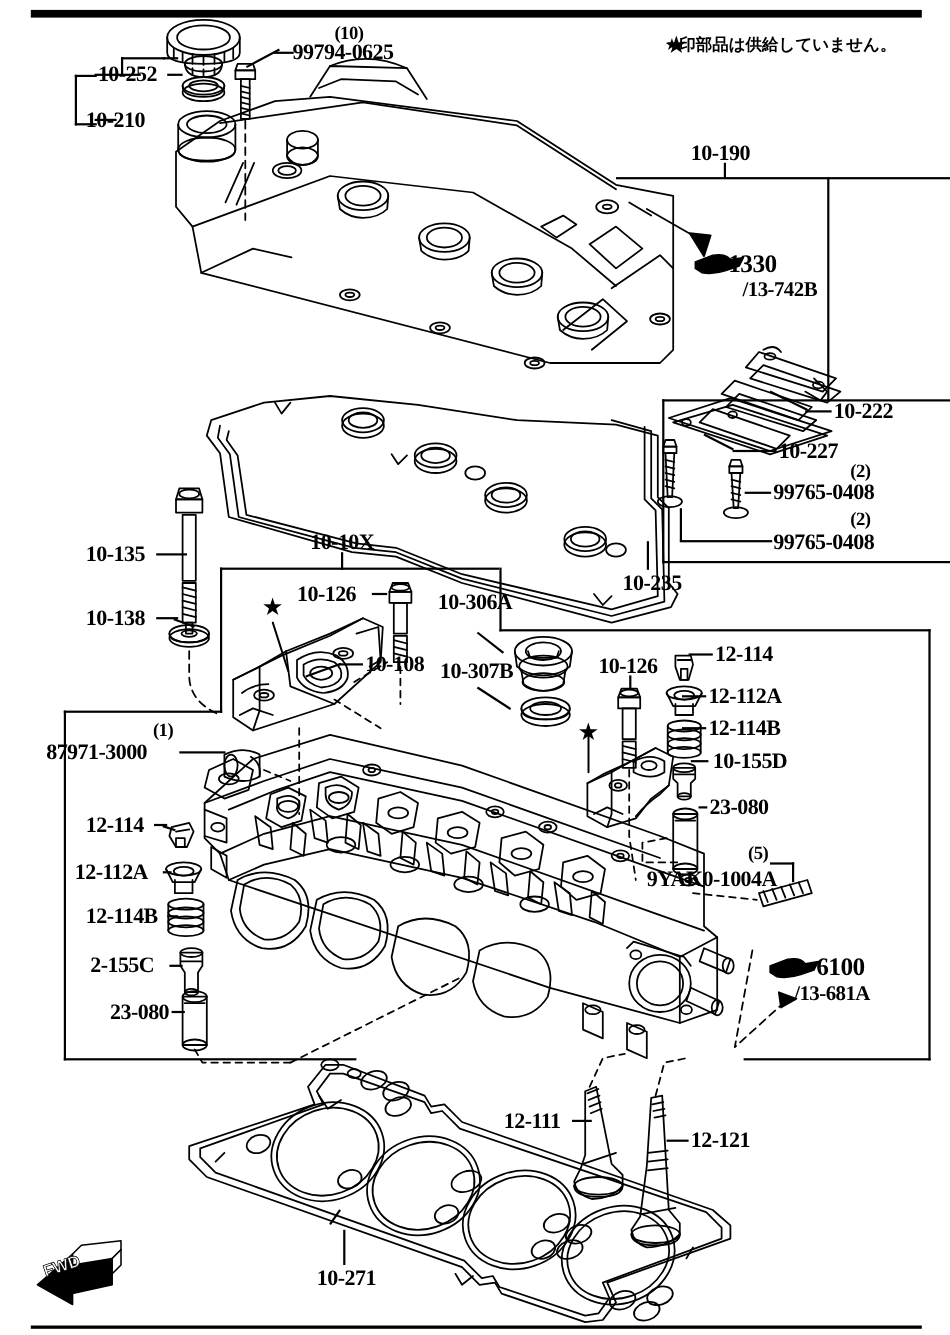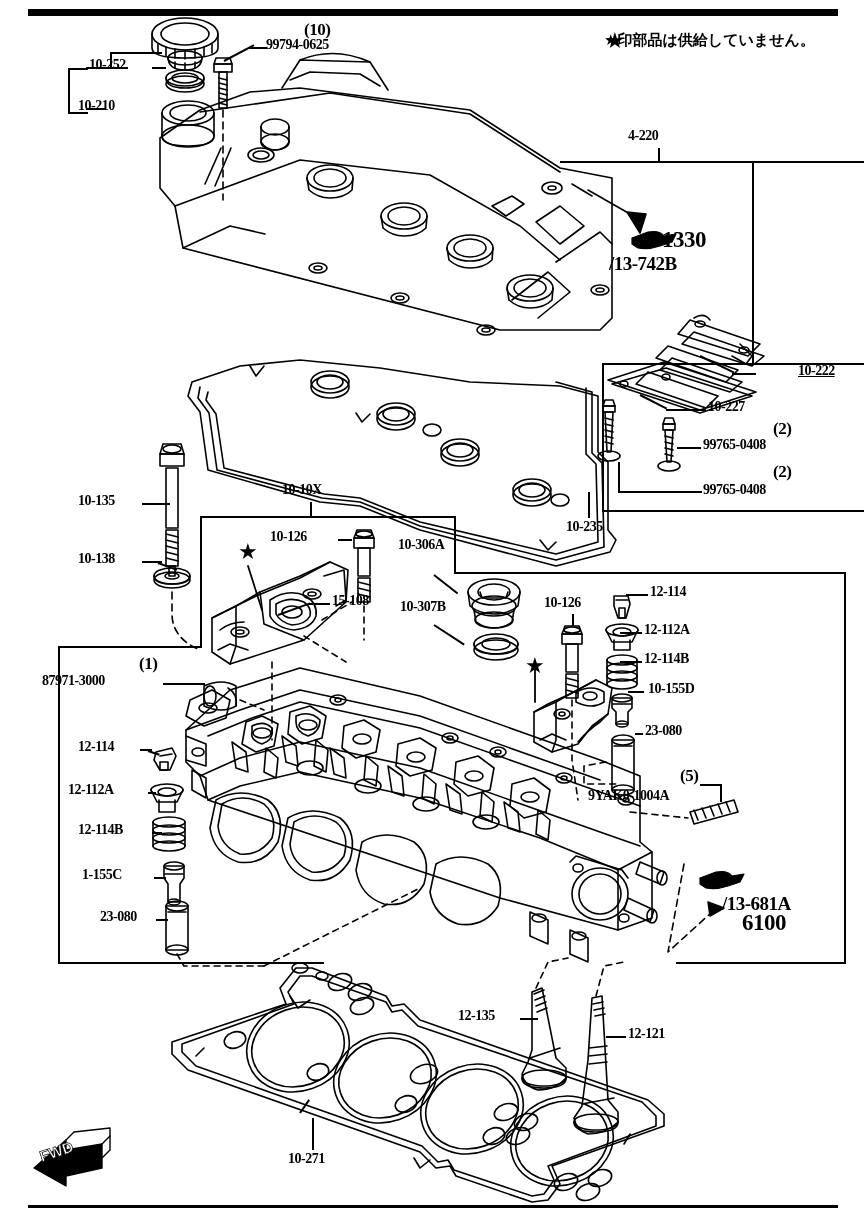--- a/index.html
+++ b/index.html
@@ -25,21 +25,21 @@
     position: absolute;
     left: 28px; top: 1205px;
     width: 810px; height: 3px;
     background: #000;
   }
 
   
   .lbl {
     position: absolute;
     font-family: "Liberation Serif", serif;
-    font-size: 14px;
+    font-size: 20px;
     font-weight: 700;
     color: #000;
     white-space: nowrap;
     letter-spacing: -0.5px;
     line-height: 1;
   }
   .lbl.big { font-size: 23px; }
   .lbl.qty { font-size: 17px; font-weight: 700; }
   .lbl.jp {
     font-family: "DejaVu Sans", sans-serif;
@@ -638,29 +638,29 @@
   <div class="lbl" style="left:78px; top:99px;">10-210</div>
 
   <div class="lbl qty" style="left:304px; top:21px;">(10)</div>
   <div class="lbl" style="left:266px; top:38px;">99794-0625</div>
   <div class="ln h" style="left:249px; top:47px; width:18px;"></div>
   <div class="ln" style="left:224px; top:60px; width:34px; height:2px; transform:rotate(-28deg); transform-origin:left center;"></div>
 
   <div class="lbl jp" style="left:604px; top:33px;">★印部品は供給していません。</div>
   <div class="star" style="left:605px; top:30px;">★</div>
 
-  <div class="lbl" style="left:628px; top:129px;">4-220</div>
+  <div class="lbl" style="left:628px; top:129px;">10-190</div>
   <div class="ln v" style="left:658px; top:148px; height:14px;"></div>
   <div class="ln h" style="left:560px; top:161px; width:304px;"></div>
   <div class="ln v" style="left:752px; top:161px; height:203px;"></div>
 
   <div class="lbl big" style="left:662px; top:228px;">1330</div>
-  <div class="lbl sub" style="left:609px; top:254px;">/13-742B</div>
-
-  <div class="lbl" style="left:798px; top:364px;text-decoration:underline;">10-222</div>
+  <div class="lbl sub" style="left:675px; top:254px;">/13-742B</div>
+
+  <div class="lbl" style="left:758px; top:364px;">10-222</div>
   <div class="ln h" style="left:732px; top:373px; width:24px;"></div>
   <div class="ln" style="left:700px; top:355px; width:38px; height:2px; transform:rotate(26deg); transform-origin:left center;"></div>
 
   <div class="lbl" style="left:708px; top:400px;">10-227</div>
   <div class="ln h" style="left:666px; top:409px; width:40px;"></div>
   <div class="ln" style="left:640px; top:394px; width:30px; height:2px; transform:rotate(27deg); transform-origin:left center;"></div>
 
   <div class="lbl qty" style="left:773px; top:420px;">(2)</div>
   <div class="lbl" style="left:703px; top:438px;">99765-0408</div>
   <div class="ln h" style="left:677px; top:447px; width:24px;"></div>
@@ -696,21 +696,21 @@
   <div class="ln v" style="left:844px; top:572px; height:392px;"></div>
   <div class="ln h" style="left:676px; top:962px; width:170px;"></div>
   <div class="ln v" style="left:676px; top:962px; height:0px;"></div>
   <div class="ln h" style="left:324px; top:962px; width:0px;"></div>
 
   <div class="lbl" style="left:270px; top:530px;">10-126</div>
   <div class="ln h" style="left:338px; top:539px; width:14px;"></div>
 
   <div class="star" style="left:238px; top:541px;">★</div>
 
-  <div class="lbl" style="left:332px; top:594px;">15-108</div>
+  <div class="lbl" style="left:332px; top:594px;">10-108</div>
   <div class="ln h" style="left:308px; top:603px; width:22px;"></div>
   <div class="ln" style="left:278px; top:614px; width:34px; height:2px; transform:rotate(-20deg); transform-origin:left center;"></div>
 
   <div class="lbl" style="left:398px; top:538px;">10-306A</div>
   <div class="ln" style="left:434px; top:574px; width:30px; height:2px; transform:rotate(38deg); transform-origin:left center;"></div>
 
   <div class="lbl" style="left:400px; top:600px;">10-307B</div>
   <div class="ln" style="left:434px; top:624px; width:36px; height:2px; transform:rotate(33deg); transform-origin:left center;"></div>
 
   <div class="lbl" style="left:544px; top:596px;">10-126</div>
@@ -745,30 +745,30 @@
   <div class="lbl" style="left:78px; top:740px;">12-114</div>
   <div class="ln h" style="left:140px; top:749px; width:12px;"></div>
   <div class="ln" style="left:148px; top:750px; width:12px; height:2px; transform:rotate(18deg); transform-origin:left center;"></div>
 
   <div class="lbl" style="left:68px; top:783px;">12-112A</div>
   <div class="ln h" style="left:148px; top:792px; width:8px;"></div>
 
   <div class="lbl" style="left:78px; top:823px;">12-114B</div>
   <div class="ln h" style="left:152px; top:832px; width:10px;"></div>
 
-  <div class="lbl" style="left:82px; top:868px;">1-155C</div>
+  <div class="lbl" style="left:82px; top:868px;">2-155C</div>
   <div class="ln h" style="left:154px; top:877px; width:12px;"></div>
 
   <div class="lbl" style="left:100px; top:910px;">23-080</div>
   <div class="ln h" style="left:156px; top:919px; width:12px;"></div>
 
-  <div class="lbl big" style="left:742px; top:867px;margin-top:44px;">6100</div>
+  <div class="lbl big" style="left:742px; top:867px;">6100</div>
   <div class="lbl sub" style="left:722px; top:894px;">/13-681A</div>
 
-  <div class="lbl" style="left:458px; top:1009px;">12-135</div>
+  <div class="lbl" style="left:458px; top:1009px;">12-111</div>
   <div class="ln h" style="left:520px; top:1018px; width:18px;"></div>
 
   <div class="lbl" style="left:628px; top:1027px;">12-121</div>
   <div class="ln h" style="left:606px; top:1036px; width:20px;"></div>
 
   <div class="lbl" style="left:288px; top:1152px;">10-271</div>
   <div class="ln v" style="left:312px; top:1118px; height:32px;"></div>
   <div class="ln" style="left:300px; top:1112px; width:16px; height:2px; transform:rotate(-55deg); transform-origin:left center;"></div>
 
   <div class="fwd" style="transform:rotate(-18deg); transform-origin:left center; color:#fff; text-shadow:0 0 0 #000; -webkit-text-stroke:0.6px #000;">FWD</div>

